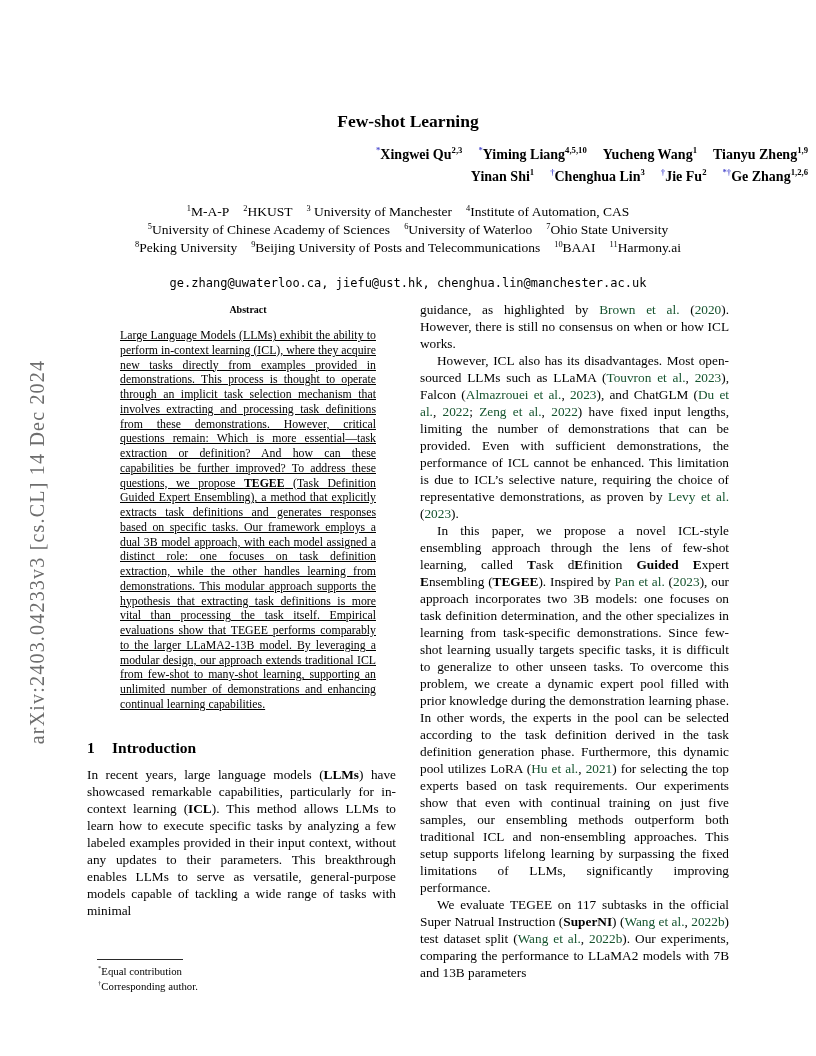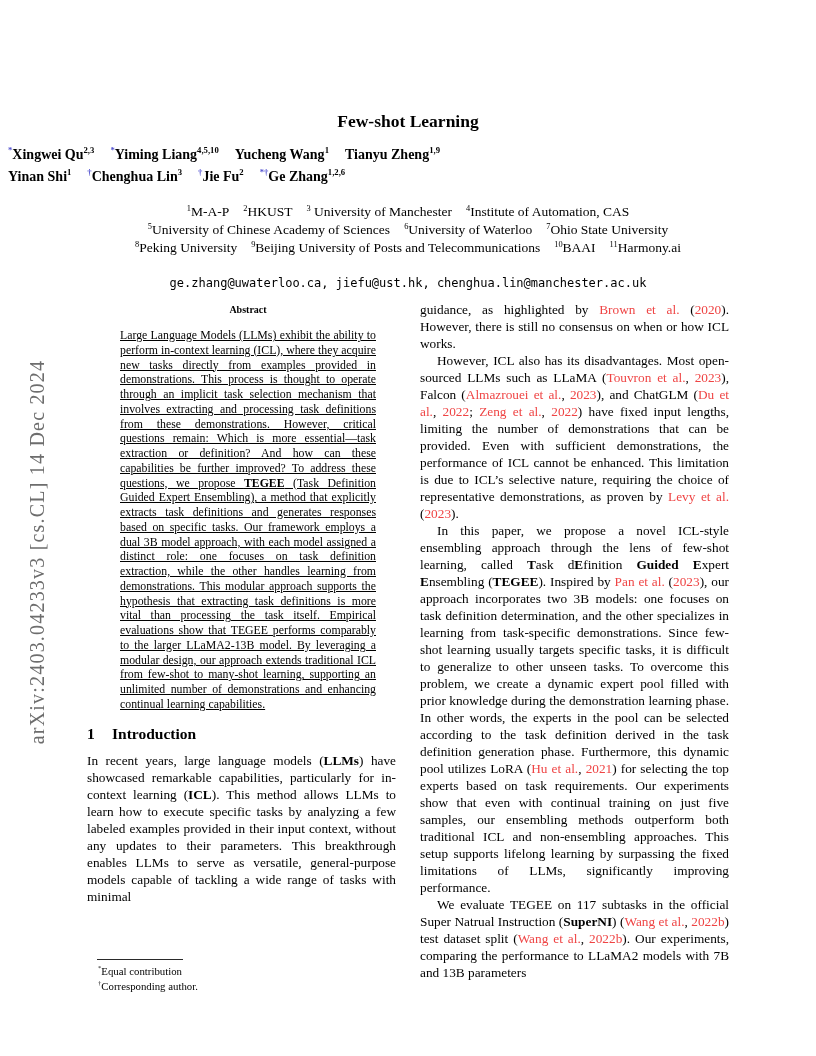--- a/index.html
+++ b/index.html
@@ -11,49 +11,49 @@
     position:absolute;left:37px;top:552px;
     transform:translate(-50%,-50%) rotate(-90deg);
     white-space:nowrap;font-size:20px;letter-spacing:1.2px;color:#6d6d6d;
   }
 
   
   .title{
     margin:88px 60px 0 60px;text-align:center;
     font-size:17.5px;font-weight:bold;line-height:22px;color:#000;
   }
-  .authors{margin-top:12px;text-align:left;font-weight:bold;font-size:14px;line-height:21.5px;color:#000;}
+  .authors{margin-top:12px;text-align:right;font-weight:bold;font-size:14px;line-height:21.5px;color:#000;margin-left:44px;}
   .author{margin:0 8px;white-space:nowrap;}
   sup{font-size:62%;line-height:0;}
   .mk{color:#5050cf;font-weight:bold;}
   .affils{margin-top:16px;text-align:center;font-size:13.5px;line-height:18px;color:#000;}
   .affil{margin:0 7px;white-space:nowrap;}
   .emails{margin-top:19px;text-align:center;font-family:"DejaVu Sans Mono","Liberation Mono",monospace;font-size:12px;color:#000;}
 
   
   .cols{display:flex;gap:24px;padding:0 87px;margin-top:11px;height:694px;}
   .col{width:310px;position:relative;text-align:justify;hyphens:auto;-webkit-hyphens:auto;}
   .col p{margin:0;}
   .para{font-size:13.3px;line-height:17px;color:#000;}
   .ind{text-indent:17px;}
 
   .abstract{padding:0 20px 0 33px;}
   .abs-head{text-align:center;font-weight:bold;font-size:10px;line-height:18px;margin-bottom:9px;color:#000;}
   .abs-body .para{font-size:11.8px;line-height:14.75px;text-decoration:underline;}
 
-  .sec-head{margin-top:12px;font-size:15.5px;font-weight:bold;line-height:20px;margin-bottom:8px;text-align:left;color:#000;}
+  .sec-head{margin-top:26px;font-size:15.5px;font-weight:bold;line-height:20px;margin-bottom:8px;text-align:left;color:#000;}
   .sec-num{display:inline-block;width:25px;}
 
   .footnotes{position:absolute;bottom:2px;left:0;width:100%;text-align:left;}
   .fn-rule{width:86px;border-top:1.4px solid #2a2a2a;margin-left:10px;margin-bottom:4px;}
   .fn{font-size:10.8px;line-height:14.5px;text-indent:11px;color:#000;}
   .fn .mk{font-weight:normal;}
 
   .bd{font-weight:bold;}
-  .lk{color:#ef4444;}
+  .lk{color:#14532d;}
 </style>
 </head>
 <body>
 
 <div class="page">
 
   <div class="banner">arXiv:2403.04233v3  [cs.CL]  14 Dec 2024</div>
 
   <div class="title">
     <br>

